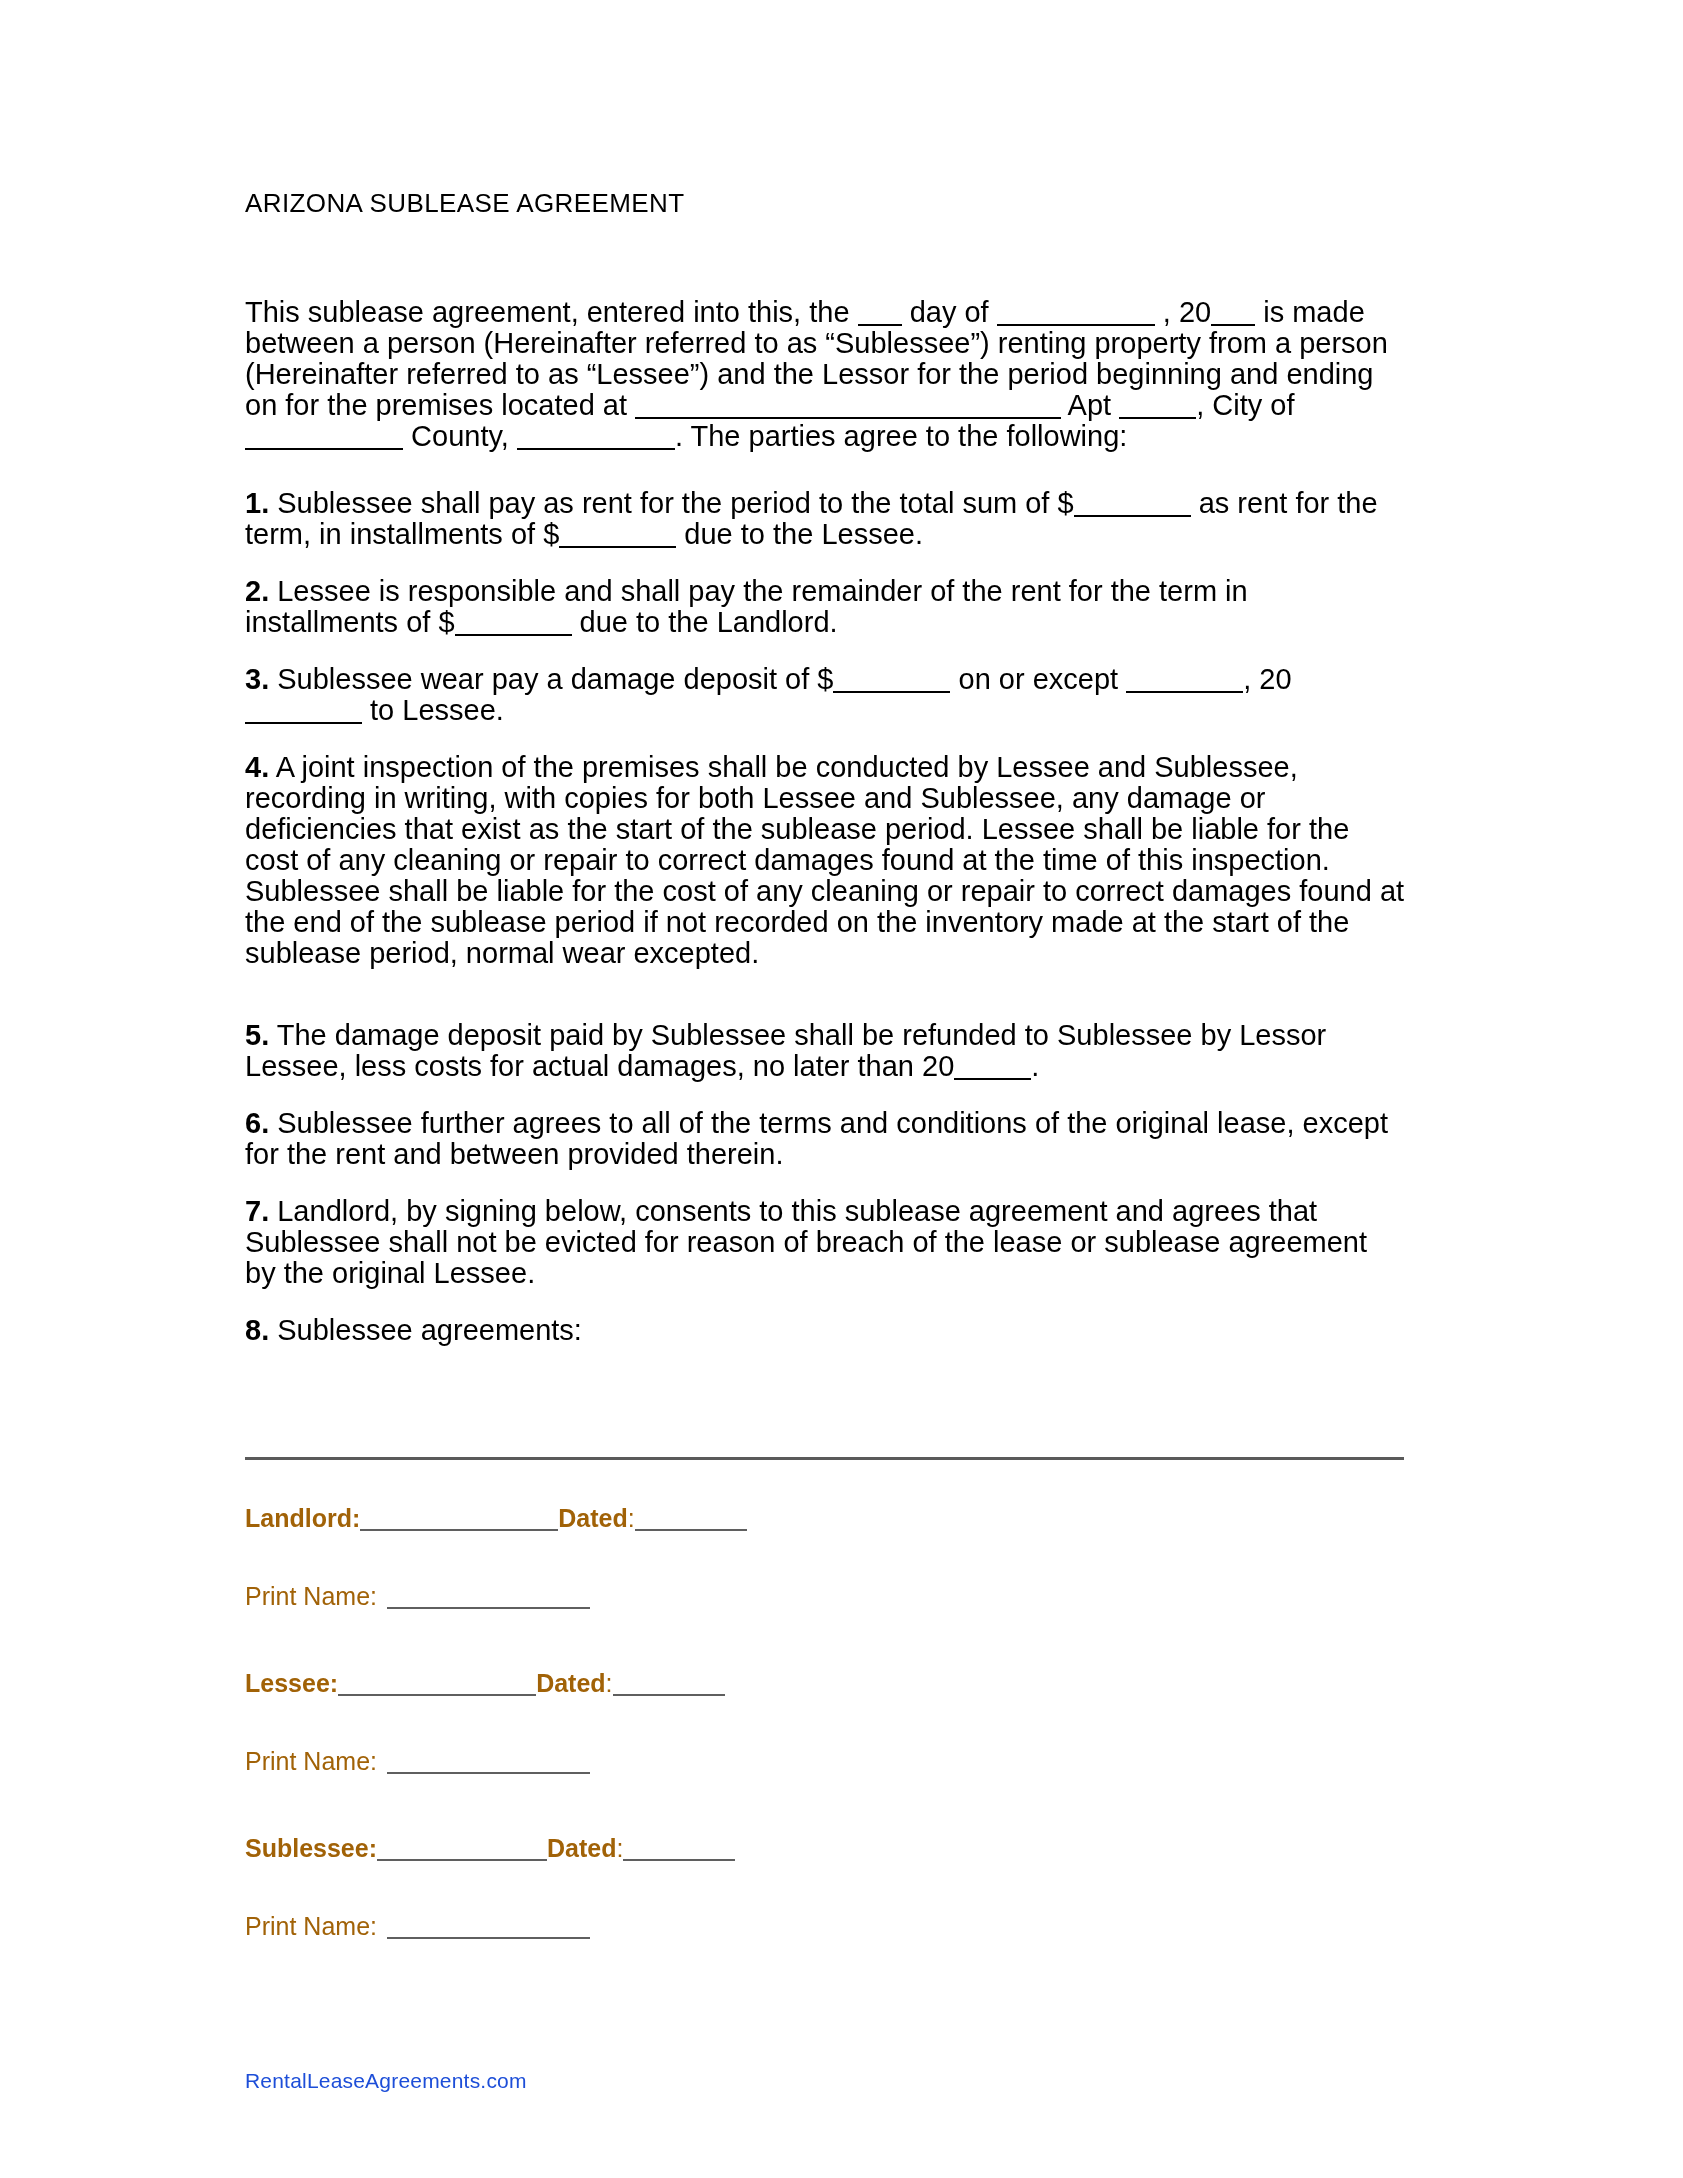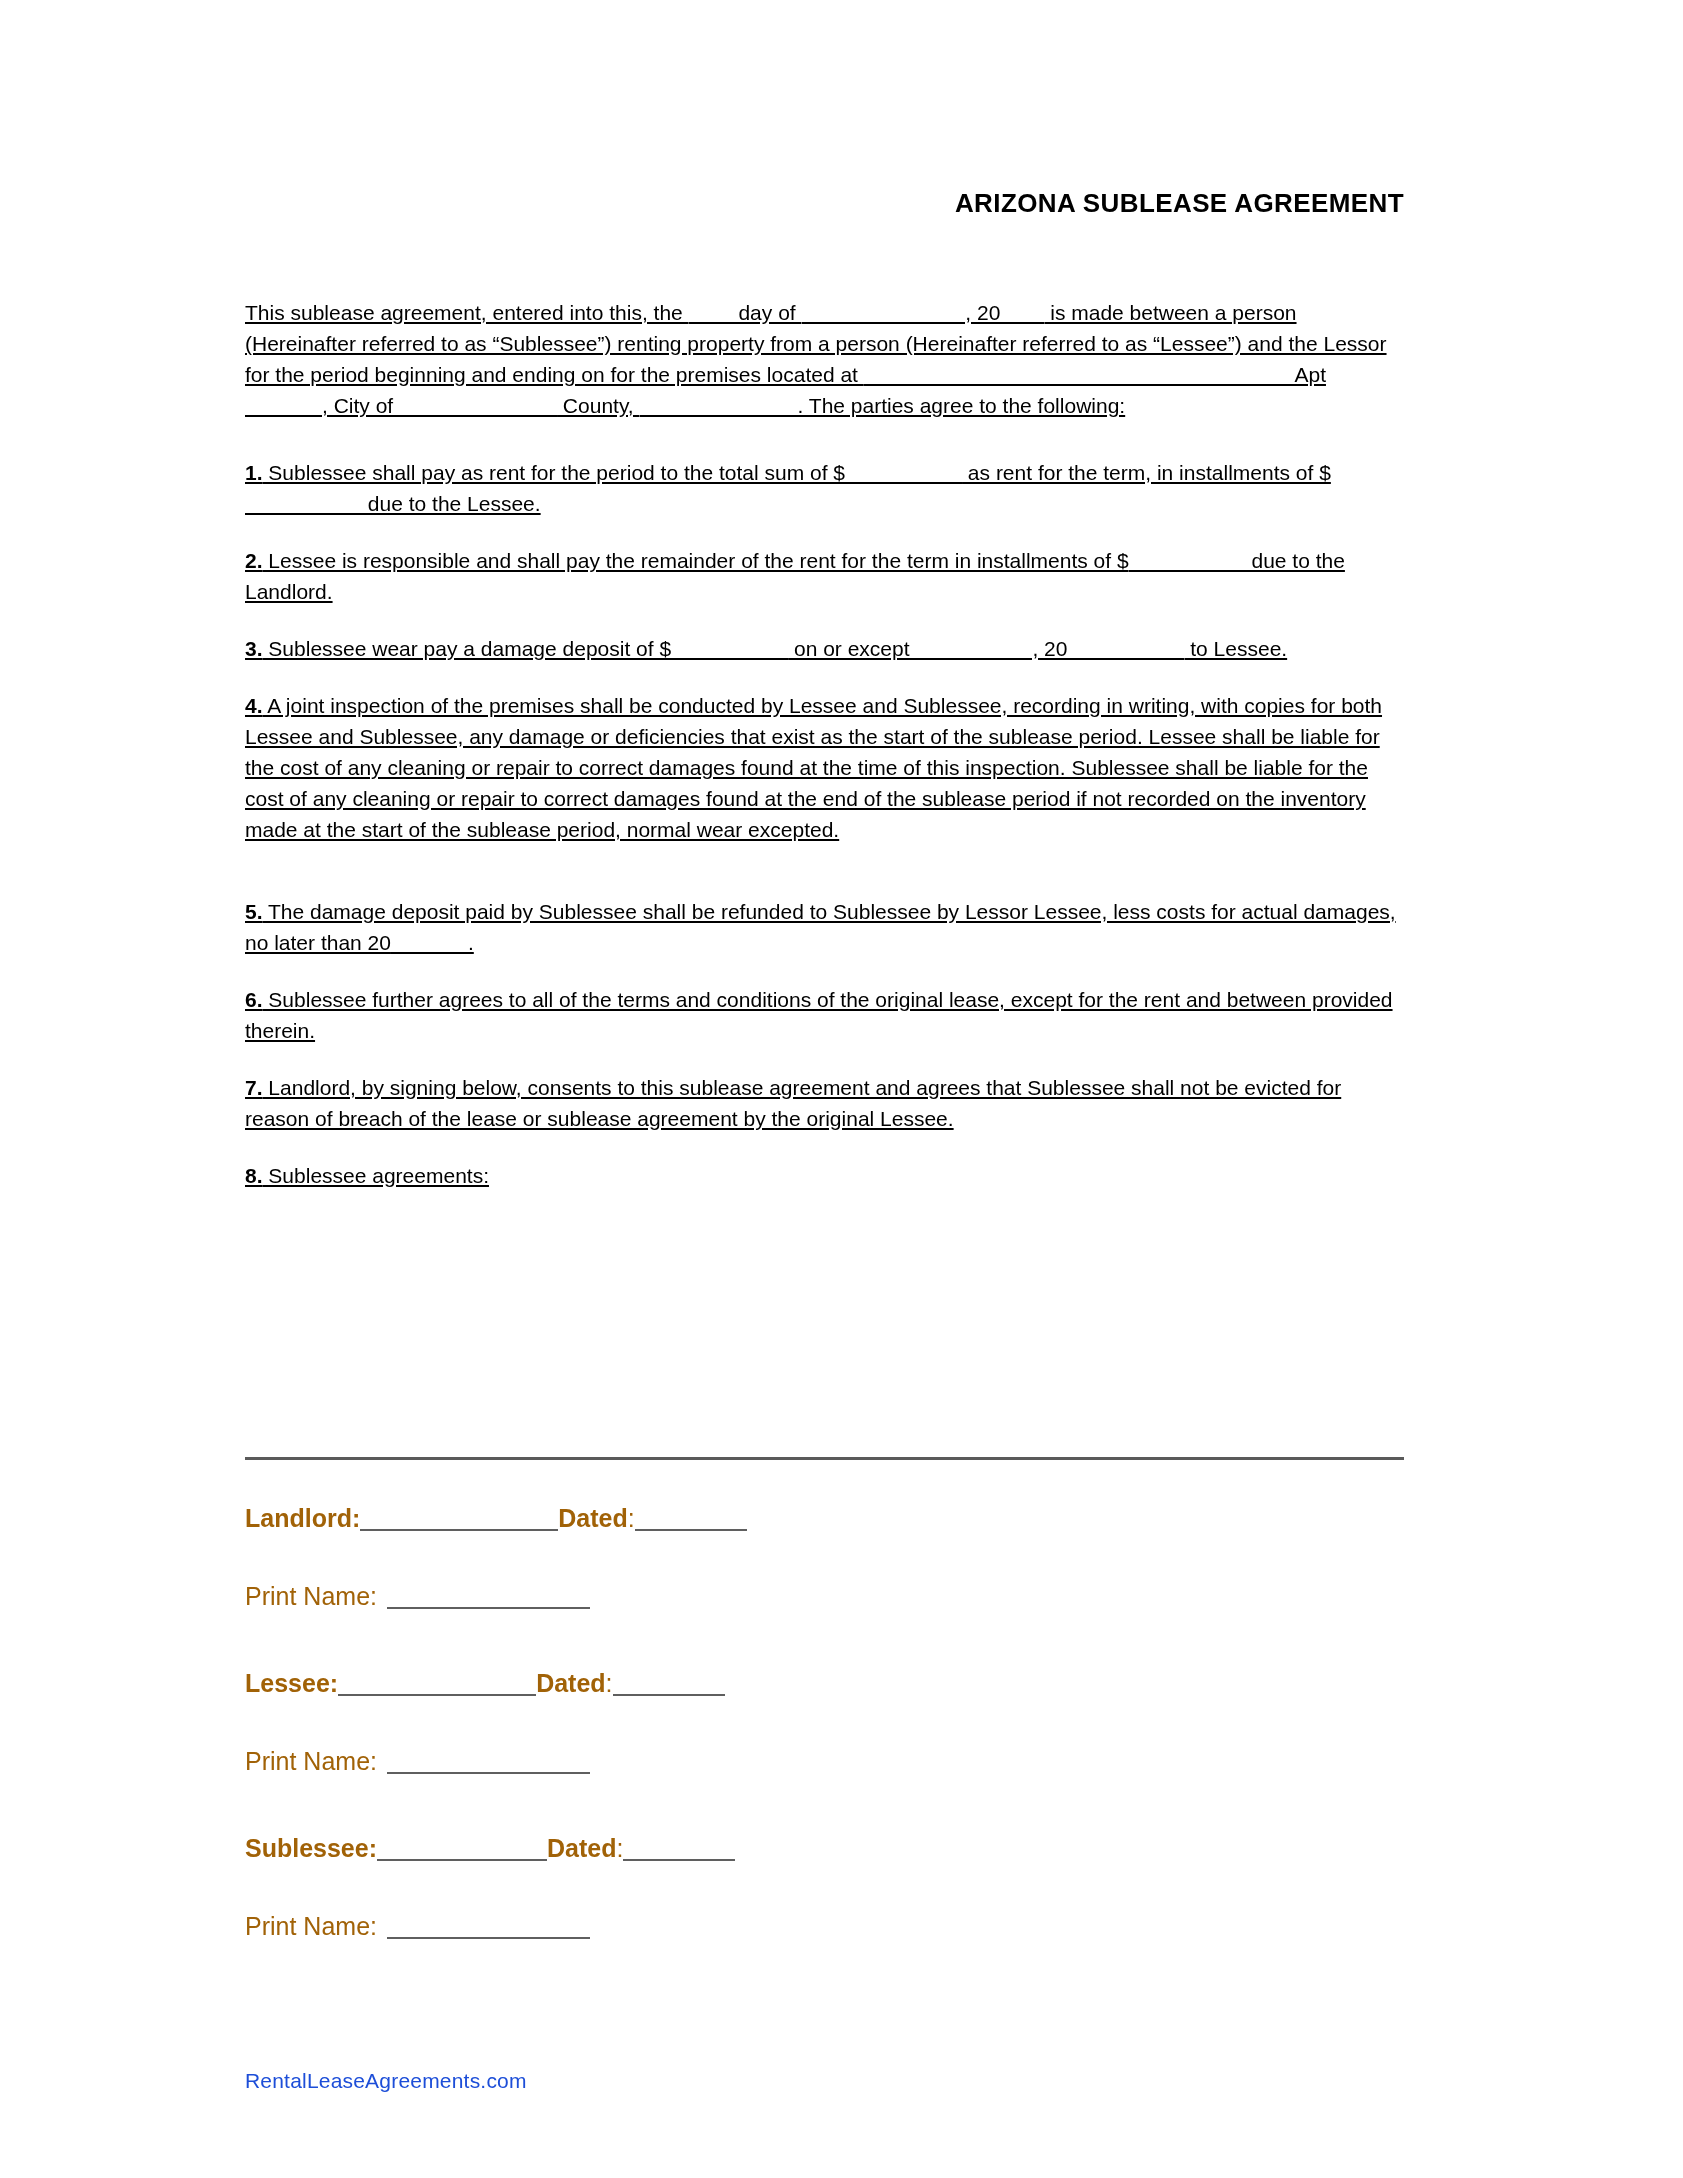--- a/index.html
+++ b/index.html
@@ -23,43 +23,42 @@
     height: 2178px;
     background: #fff;
   }
 
   
   .doc-title {
     position: absolute;
     left: 245px;
     top: 188px;
     width: 1159px;
-    text-align: right;
+    text-align: left;
     font-size: 26px;
-    font-weight: bold;
+    font-weight: normal;
     letter-spacing: 0.4px;
     color: #000;
   }
 
   
   .body-col {
     position: absolute;
     left: 245px;
     top: 297px;
     width: 1160px;
   }
 
   .para {
-    font-size: 21px;
+    font-size: 29px;
     line-height: 31px;
     color: #000;
     text-align: left;
     margin: 0 0 26px 0;
     word-spacing: 0px;
-    text-decoration: underline;
   }
   .para.intro { margin-bottom: 36px; }
   .para.sec4  { margin-bottom: 51px; }
   .para.sec5  { margin-bottom: 26px; }
 
   .num { font-weight: bold; }
 
   
   .bl {
     display: inline-block;

